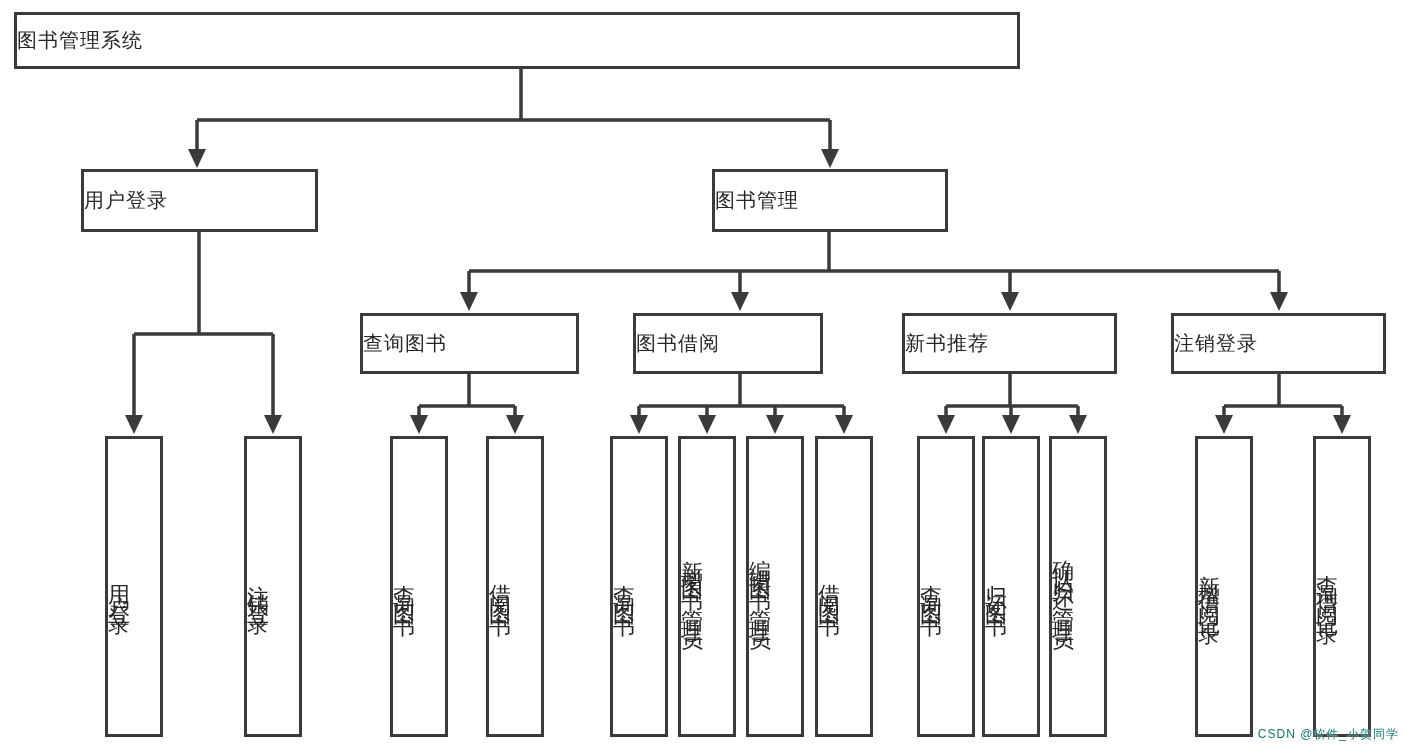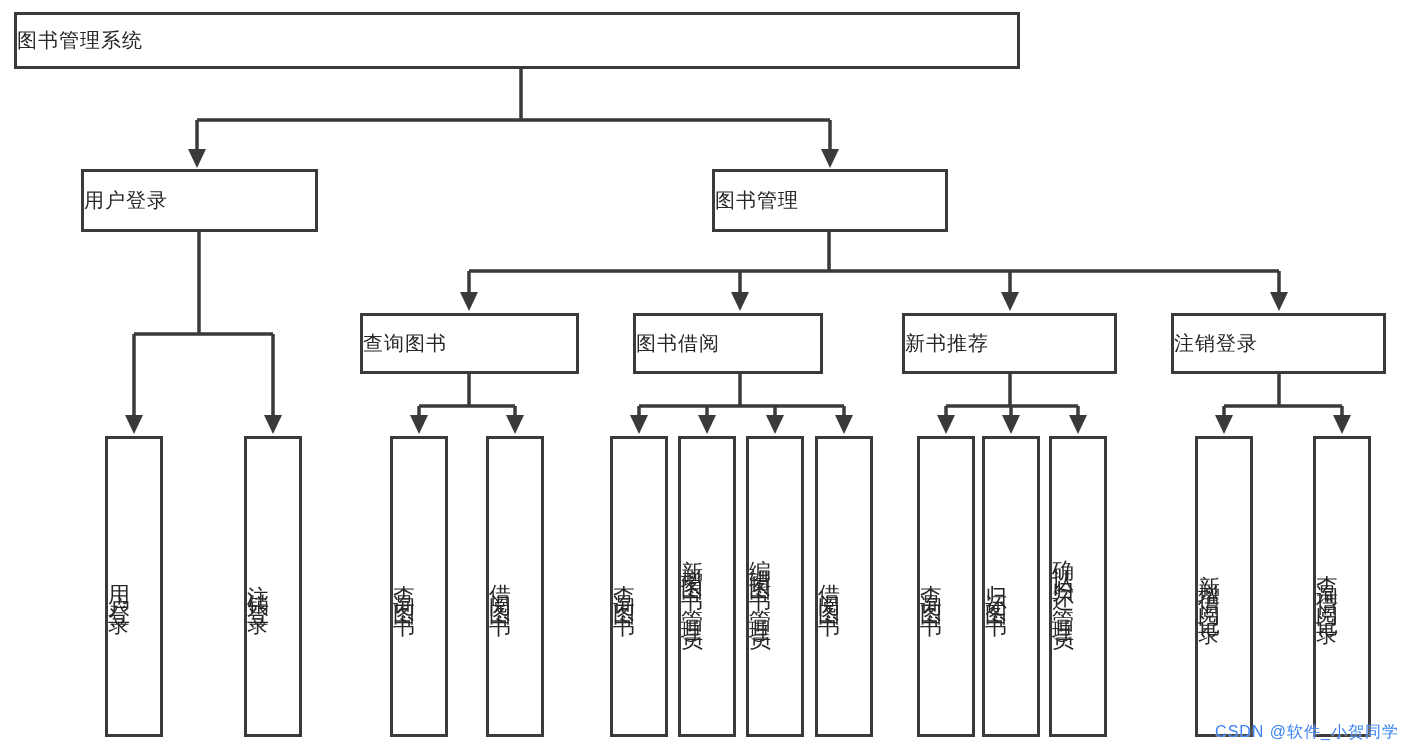--- a/index.html
+++ b/index.html
@@ -14,21 +14,21 @@
     position:absolute; border:3px solid #3a3a3a; background:#ffffff;
     display:flex; align-items:center; 
   }
   .h-label { font-size:20px; letter-spacing:1px; color:#262626; white-space:nowrap; }
   .v-label {
     writing-mode:vertical-rl; text-orientation:mixed;
     font-size:22px; letter-spacing:10px; color:#262626; line-height:1;
   }
   .watermark {
     position:absolute; right:6px; bottom:4px; z-index:3;
-    font-size:16px; color:#3b82f6; letter-spacing:1px;
+    font-size:12px; color:#0f766e; letter-spacing:1px;
     text-shadow:0 1px 2px rgba(255,255,255,0.9); white-space:nowrap;margin-left:20px;
   }
 </style>
 </head>
 <body>
 
 <div class="canvas">
 
   <svg class="svg-layer" width="1405" height="747" viewBox="0 0 1405 747">
     <g stroke="#3a3a3a" stroke-width="3.5" fill="none">

